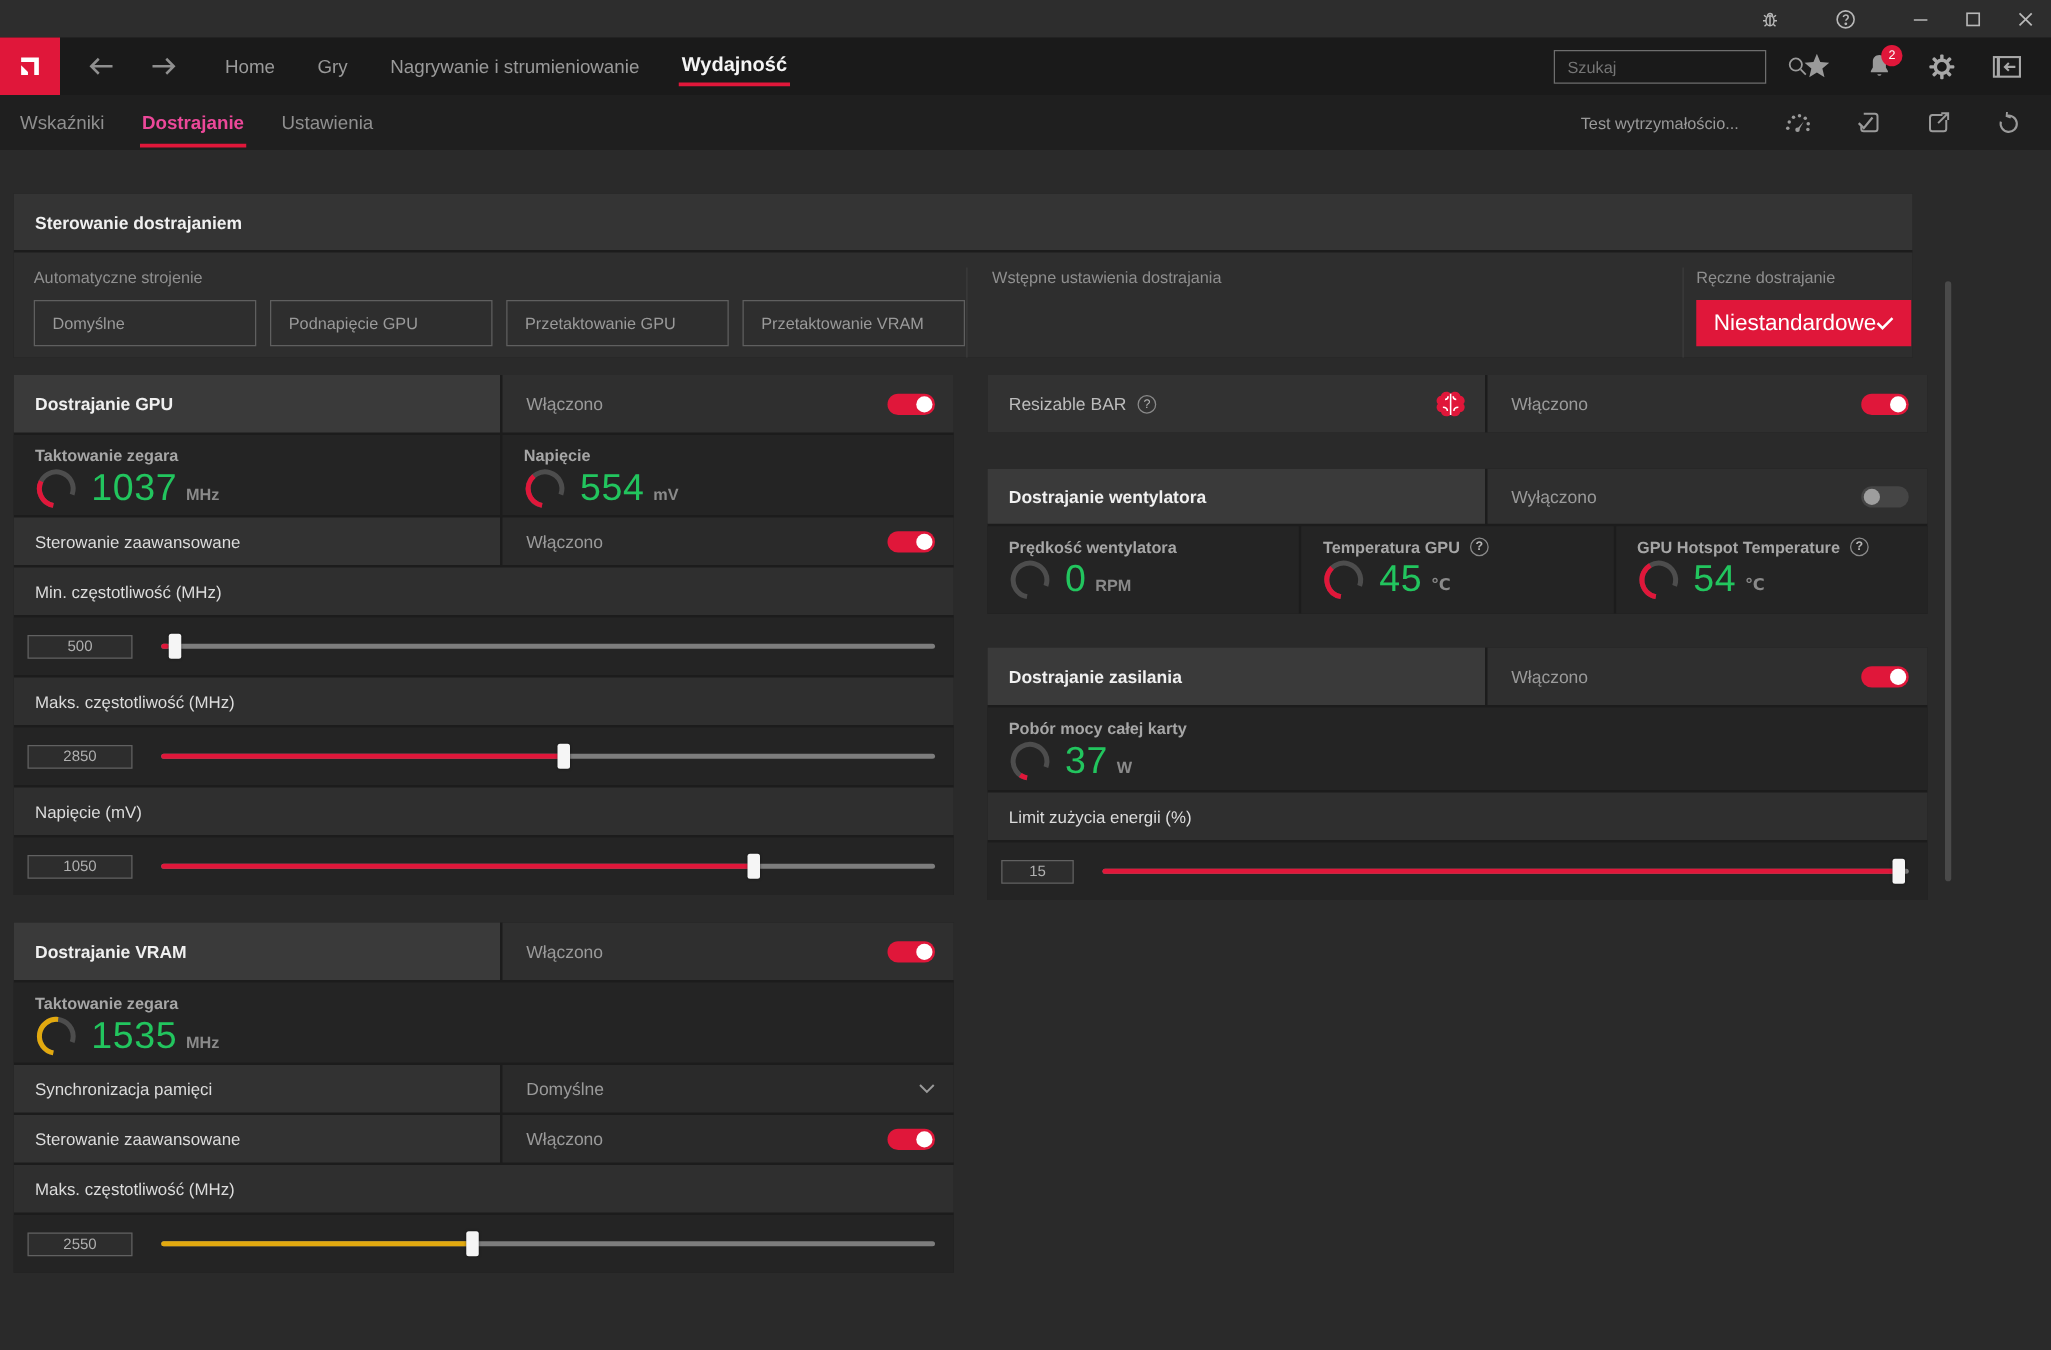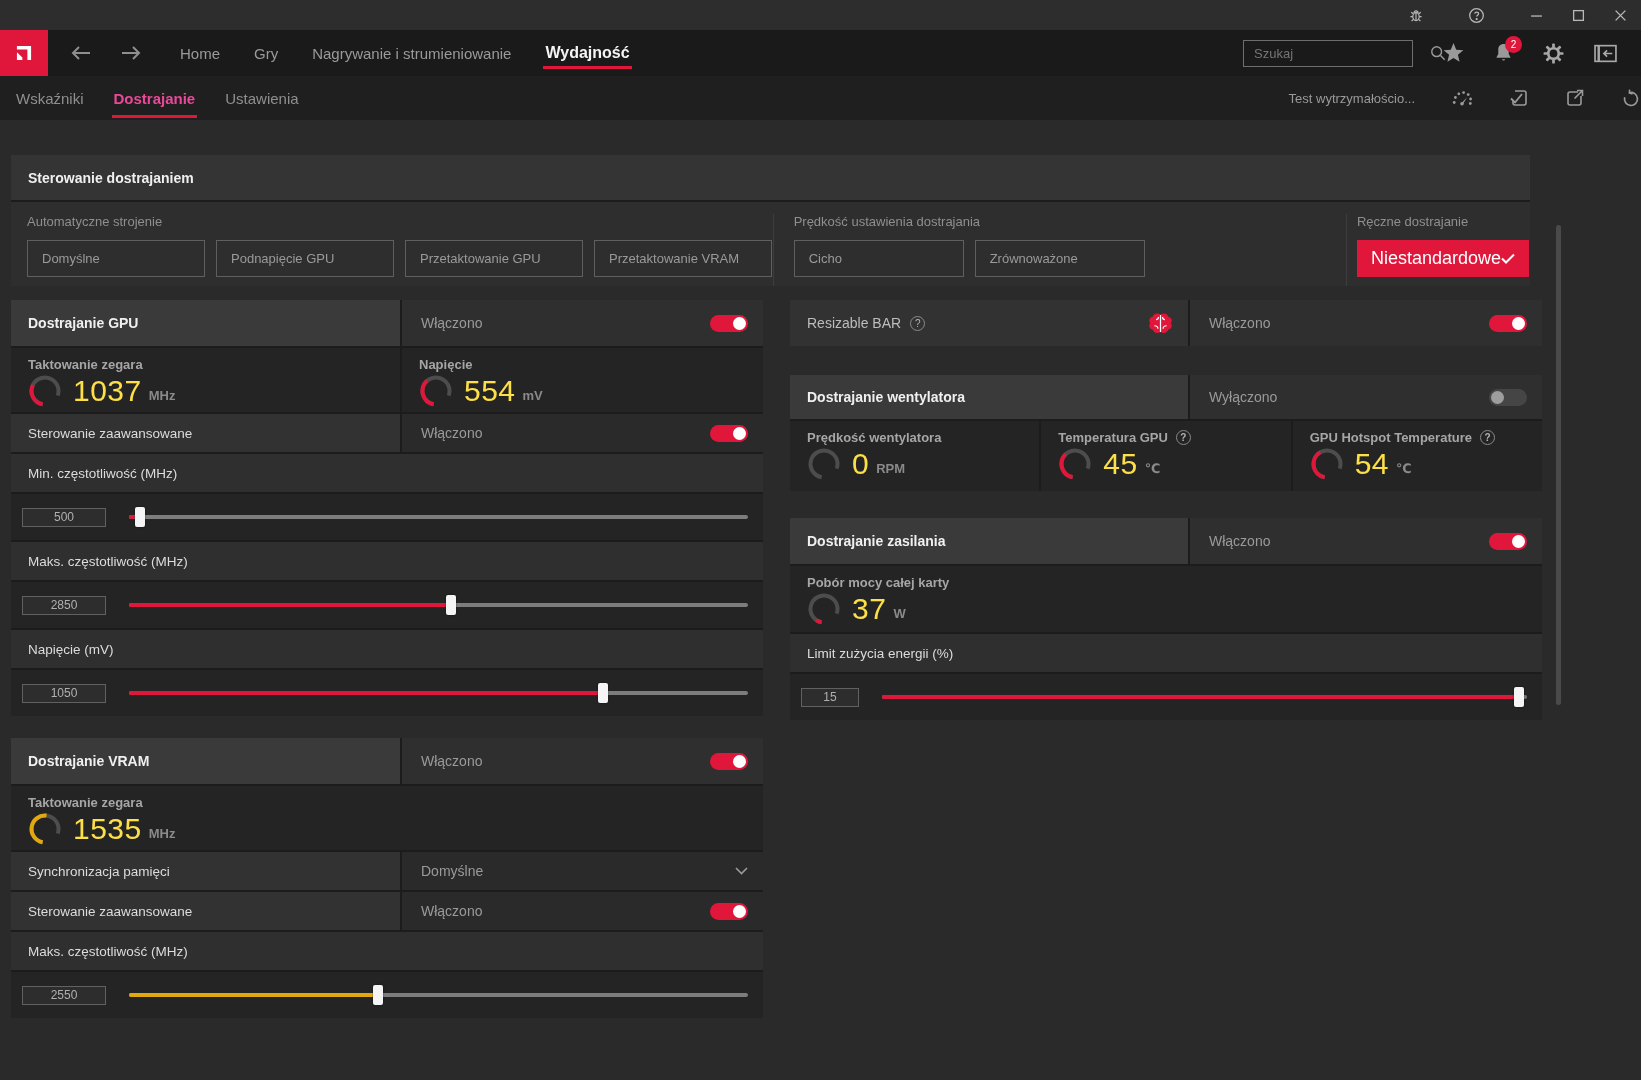--- a/index.html
+++ b/index.html
@@ -27,21 +27,21 @@
   .search-box .mag{margin-right:7px;display:flex;}
   .icon-btn{position:relative;display:flex;align-items:center;justify-content:center;color:#a8a8a8;}
   .badge{position:absolute;top:-7px;right:-9px;min-width:17px;height:17px;border-radius:9px;background:var(--red);color:#fff;font-size:10px;display:flex;align-items:center;justify-content:center;padding:0 3px;}
 
   
   .subnav{height:44px;background:#1f1f1f;display:flex;align-items:stretch;position:relative;}
   .subnav-items{display:flex;align-items:stretch;margin-left:14px;gap:26px;}
   .subnav-item{display:flex;align-items:center;color:#8f8f8f;font-size:15px;position:relative;padding:0 2px;}
   .subnav-item.active{color:#ec4899;font-weight:bold;}
   .subnav-item.active::after{content:"";position:absolute;left:0;right:0;bottom:2px;height:3px;background:var(--red);}
-  .subnav-right{margin-left:auto;display:flex;align-items:center;gap:36px;}
+  .subnav-right{margin-left:auto;display:flex;align-items:center;gap:36px;padding-right:24px;}
   .stress-label{color:#9a9a9a;font-size:13px;}
   .subnav-icon{color:#9a9a9a;display:flex;align-items:center;}
 
   
   .content{position:absolute;top:120px;left:0;width:1641px;height:960px;background:#2a2a2a;}
   .panel{position:absolute;display:flex;flex-direction:column;gap:2px;}
   .row{display:flex;gap:2px;}
   .h-hdr{height:46px}.h-gauge{height:64px}.h-sub{height:38px}.h-slider{height:46px}.h-fgauge{height:70px}
   .lcell,.vcell,.fullcell,.gcell{display:flex;align-items:center;}
   .lcell{width:389px;background:#3a3a3a;padding-left:17px;}
@@ -57,21 +57,21 @@
   
   .toggle{width:38px;height:17px;border-radius:9px;position:relative;background:#454545;margin-left:auto;margin-right:15px;flex:none;}
   .toggle.on{background:var(--red);}
   .toggle .knob{position:absolute;top:2px;width:13px;height:13px;border-radius:50%;background:#9e9e9e;left:2px;}
   .toggle.on .knob{left:auto;right:2px;background:#ffffff;}
 
   
   .gcell{flex-direction:column;align-items:flex-start;justify-content:flex-start;padding:9px 0 0 17px;background:#242424;}
   .glabel{color:#a6a6a6;font-weight:bold;font-size:13px;display:flex;align-items:center;gap:8px;}
   .gauge-line{display:flex;align-items:center;margin-top:2px;}
-  .gauge-value{font-size:30px;font-weight:300;color:#fde047;margin-left:11px;letter-spacing:.5px;}
+  .gauge-value{font-size:30px;font-weight:300;color:#22c55e;margin-left:11px;letter-spacing:.5px;}
   .gauge-unit{font-size:13px;font-weight:bold;color:#8a8a8a;margin-left:7px;margin-top:8px;}
   .help{width:15px;height:15px;border:1px solid #8a8a8a;border-radius:50%;color:#b5b5b5;font-size:10px;display:inline-flex;align-items:center;justify-content:center;flex:none;}
 
   
   .slider-row{align-items:center;background:#242424;padding:0 15px 0 11px;}
   .num-input{width:84px;height:19px;background:#2d2d2d;border:1px solid #616161;color:#b0b0b0;font-size:12px;text-align:center;font-family:inherit;flex:none;}
   .num-input.narrow{width:58px;}
   .slider{flex:1;position:relative;height:22px;margin-left:21px;}
   .slider .track{position:absolute;left:0;right:0;top:9px;height:4px;background:#7d7d7d;border-radius:2px;}
   .slider .fill{height:100%;width:0;border-radius:2px;}
@@ -269,25 +269,21 @@
       <div class="ctl-group g1">
         <div class="ctl-label">Automatyczne strojenie</div>
         <div class="btn-row">
           <button class="btn-outline">Domyślne</button>
           <button class="btn-outline">Podnapięcie GPU</button>
           <button class="btn-outline">Przetaktowanie GPU</button>
           <button class="btn-outline">Przetaktowanie VRAM</button>
         </div>
       </div>
       <div class="ctl-group g2">
-        <div class="ctl-label">Prędkość ustawienia dostrajania</div>
-        <div class="btn-row">
-          <button class="btn-outline">Cicho</button>
-          <button class="btn-outline">Zrównoważone</button>
-        </div>
+        <div class="ctl-label">Wstępne ustawienia dostrajania</div>
       </div>
       <div class="ctl-group g3">
         <div class="ctl-label">Ręczne dostrajanie</div>
         <button class="btn-red">
           <span>Niestandardowe</span>
           <span>
             <svg width="14" height="11" viewBox="0 0 14 11" fill="none" stroke="#fff" stroke-width="2">
                 <path d="M1 5.5 5 9.5 13 1.5"></path>
               </svg>
           </span>

